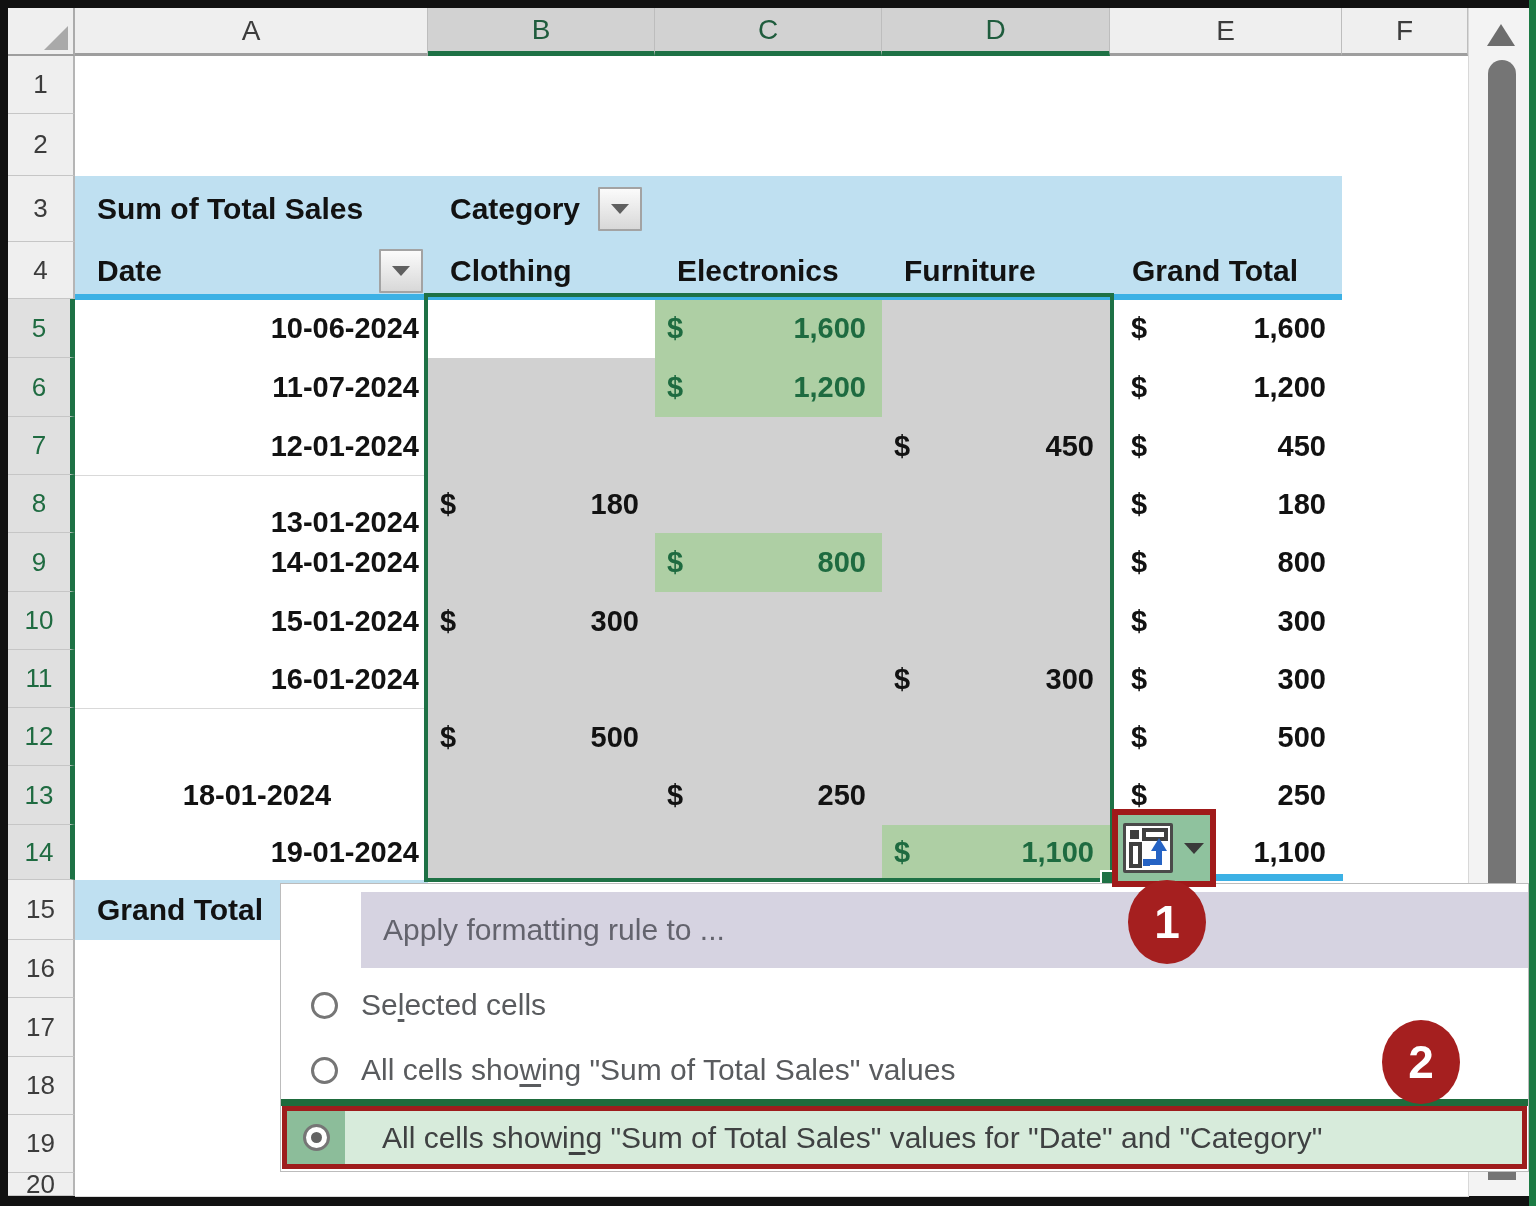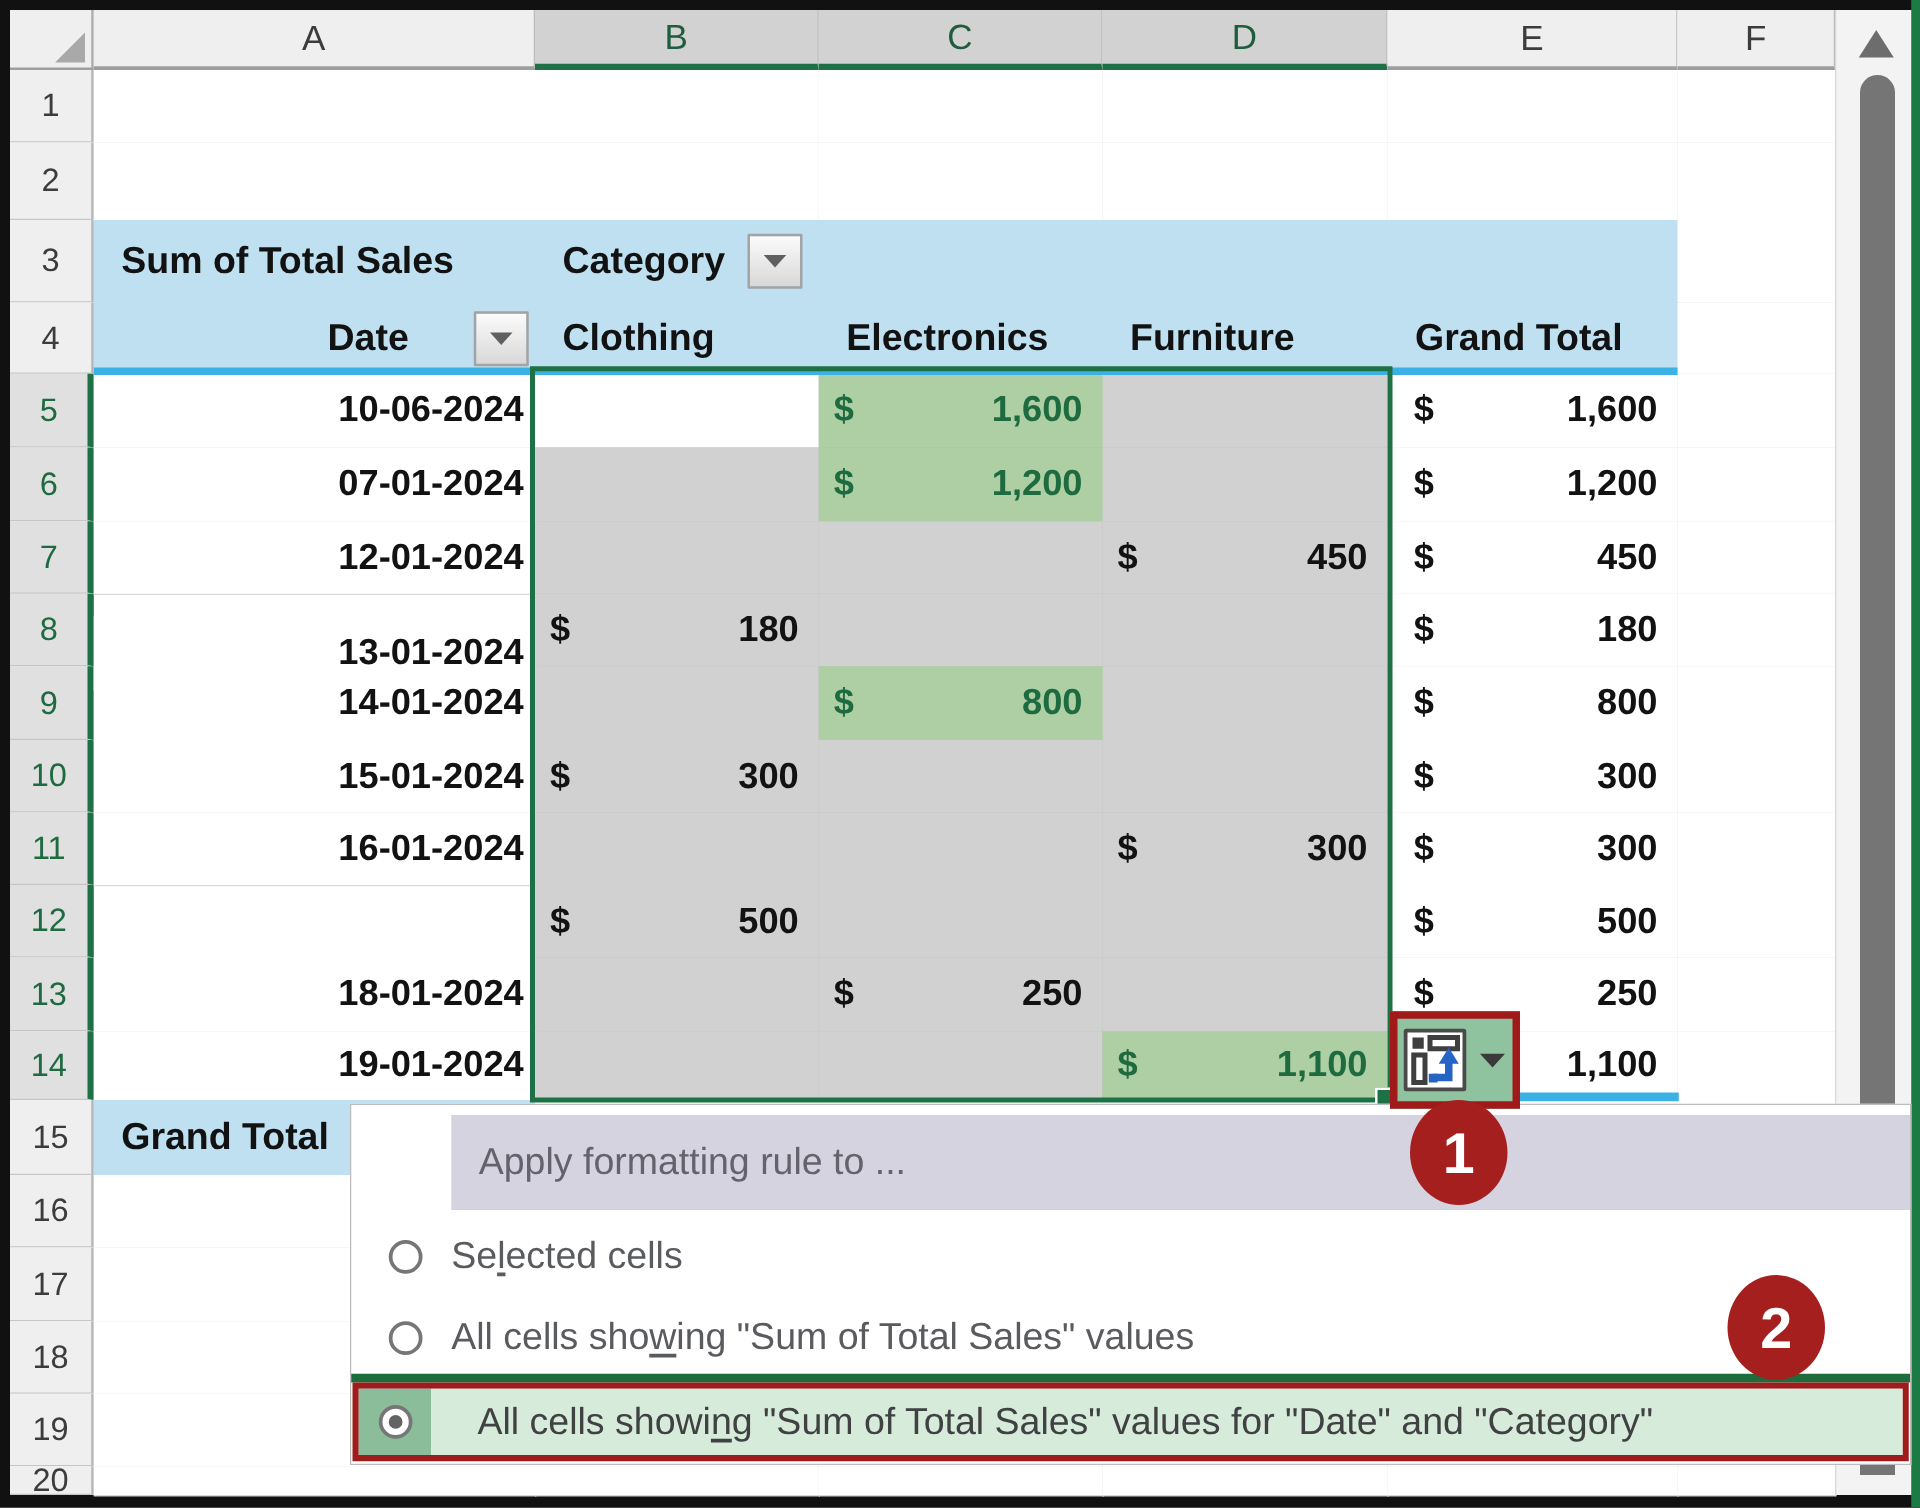--- a/index.html
+++ b/index.html
@@ -29,21 +29,21 @@
         border-right:1px solid #d9d9d9;border-bottom:1px solid #d9d9d9;
         font-size:29px;font-weight:700;color:#121212;overflow:hidden;
         display:flex;align-items:center;}
   .cell.blue{background:#bfe0f1;border-right-color:transparent;border-bottom-color:transparent;}
   .cell.bedge{border-right-color:#cfcfcf;}
   .cell.gray{background:#d1d1d1;border-right-color:#bababa;border-bottom-color:#bababa;}
   .cell.active{background:#fff;border-right-color:#bababa;border-bottom-color:#bababa;}
   .cell.cfgreen{background:#aecfa4;color:#1e6b40;border-right-color:#9cbf93;border-bottom-color:#9cbf93;}
   .cell.hdr{font-size:30px;padding-left:22px;}
   .cell.flexrow{display:flex;align-items:center;}
-  .cell.between{justify-content:flex-end;padding-right:5px;gap:34px;}
+  .cell.between{justify-content:space-between;padding-right:5px;gap:34px;}
   .cell.datec{justify-content:flex-end;padding-right:9px;}
   .cell.money{justify-content:space-between;padding:0 16px 0 12px;}
   .cell.money.etot{padding:0 16px 0 21px;}
 
   .ddbtn{width:44px;height:44px;box-sizing:border-box;margin-left:18px;
          background:linear-gradient(#fbfbfb,#d8d8d8);border:2px solid #a3a3a3;border-radius:1px;
          display:flex;align-items:center;justify-content:center;flex:0 0 auto;}
   .caret{width:0;height:0;border-left:9px solid transparent;border-right:9px solid transparent;
          border-top:10px solid #5f5f5f;}
 
@@ -236,21 +236,21 @@
         <span class="cur">$</span>
         <span class="val">1,600</span>
       </div>
       <div class="cell gray" style="left: 882px; top: 299px; width: 229px; height: 60px;"></div>
       <div class="cell money etot" style="left: 1110px; top: 299px; width: 233px; height: 60px;">
         <span class="cur">$</span>
         <span class="val">1,600</span>
       </div>
       <div class="cell" style="left: 1342px; top: 299px; width: 127px; height: 60px;"></div>
       <div class="cell datec" style="left: 75px; top: 358px; width: 354px; height: 60px;">
-        <span>07-01-2024</span>
+        <span>11-07-2024</span>
       </div>
       <div class="cell gray" style="left: 428px; top: 358px; width: 228px; height: 60px;"></div>
       <div class="cell gray money cfgreen" style="left: 655px; top: 358px; width: 228px; height: 60px;">
         <span class="cur">$</span>
         <span class="val">1,200</span>
       </div>
       <div class="cell gray" style="left: 882px; top: 358px; width: 229px; height: 60px;"></div>
       <div class="cell money etot" style="left: 1110px; top: 358px; width: 233px; height: 60px;">
         <span class="cur">$</span>
         <span class="val">1,200</span>
@@ -330,21 +330,21 @@
         <span class="cur">$</span>
         <span class="val">500</span>
       </div>
       <div class="cell gray" style="left: 655px; top: 708px; width: 228px; height: 59px;"></div>
       <div class="cell gray" style="left: 882px; top: 708px; width: 229px; height: 59px;"></div>
       <div class="cell money etot" style="left: 1110px; top: 708px; width: 233px; height: 59px;">
         <span class="cur">$</span>
         <span class="val">500</span>
       </div>
       <div class="cell" style="left: 1342px; top: 708px; width: 127px; height: 59px;"></div>
-      <div class="cell datec" style="left: 75px; top: 766px; width: 354px; height: 60px;">
+      <div class="cell datec" style="left: 85px; top: 766px; width: 354px; height: 60px; justify-content: center;">
         <span>18-01-2024</span>
       </div>
       <div class="cell gray" style="left: 428px; top: 766px; width: 228px; height: 60px;"></div>
       <div class="cell gray money" style="left: 655px; top: 766px; width: 228px; height: 60px;">
         <span class="cur">$</span>
         <span class="val">250</span>
       </div>
       <div class="cell gray" style="left: 882px; top: 766px; width: 229px; height: 60px;"></div>
       <div class="cell money etot" style="left: 1110px; top: 766px; width: 233px; height: 60px;">
         <span class="cur">$</span>

